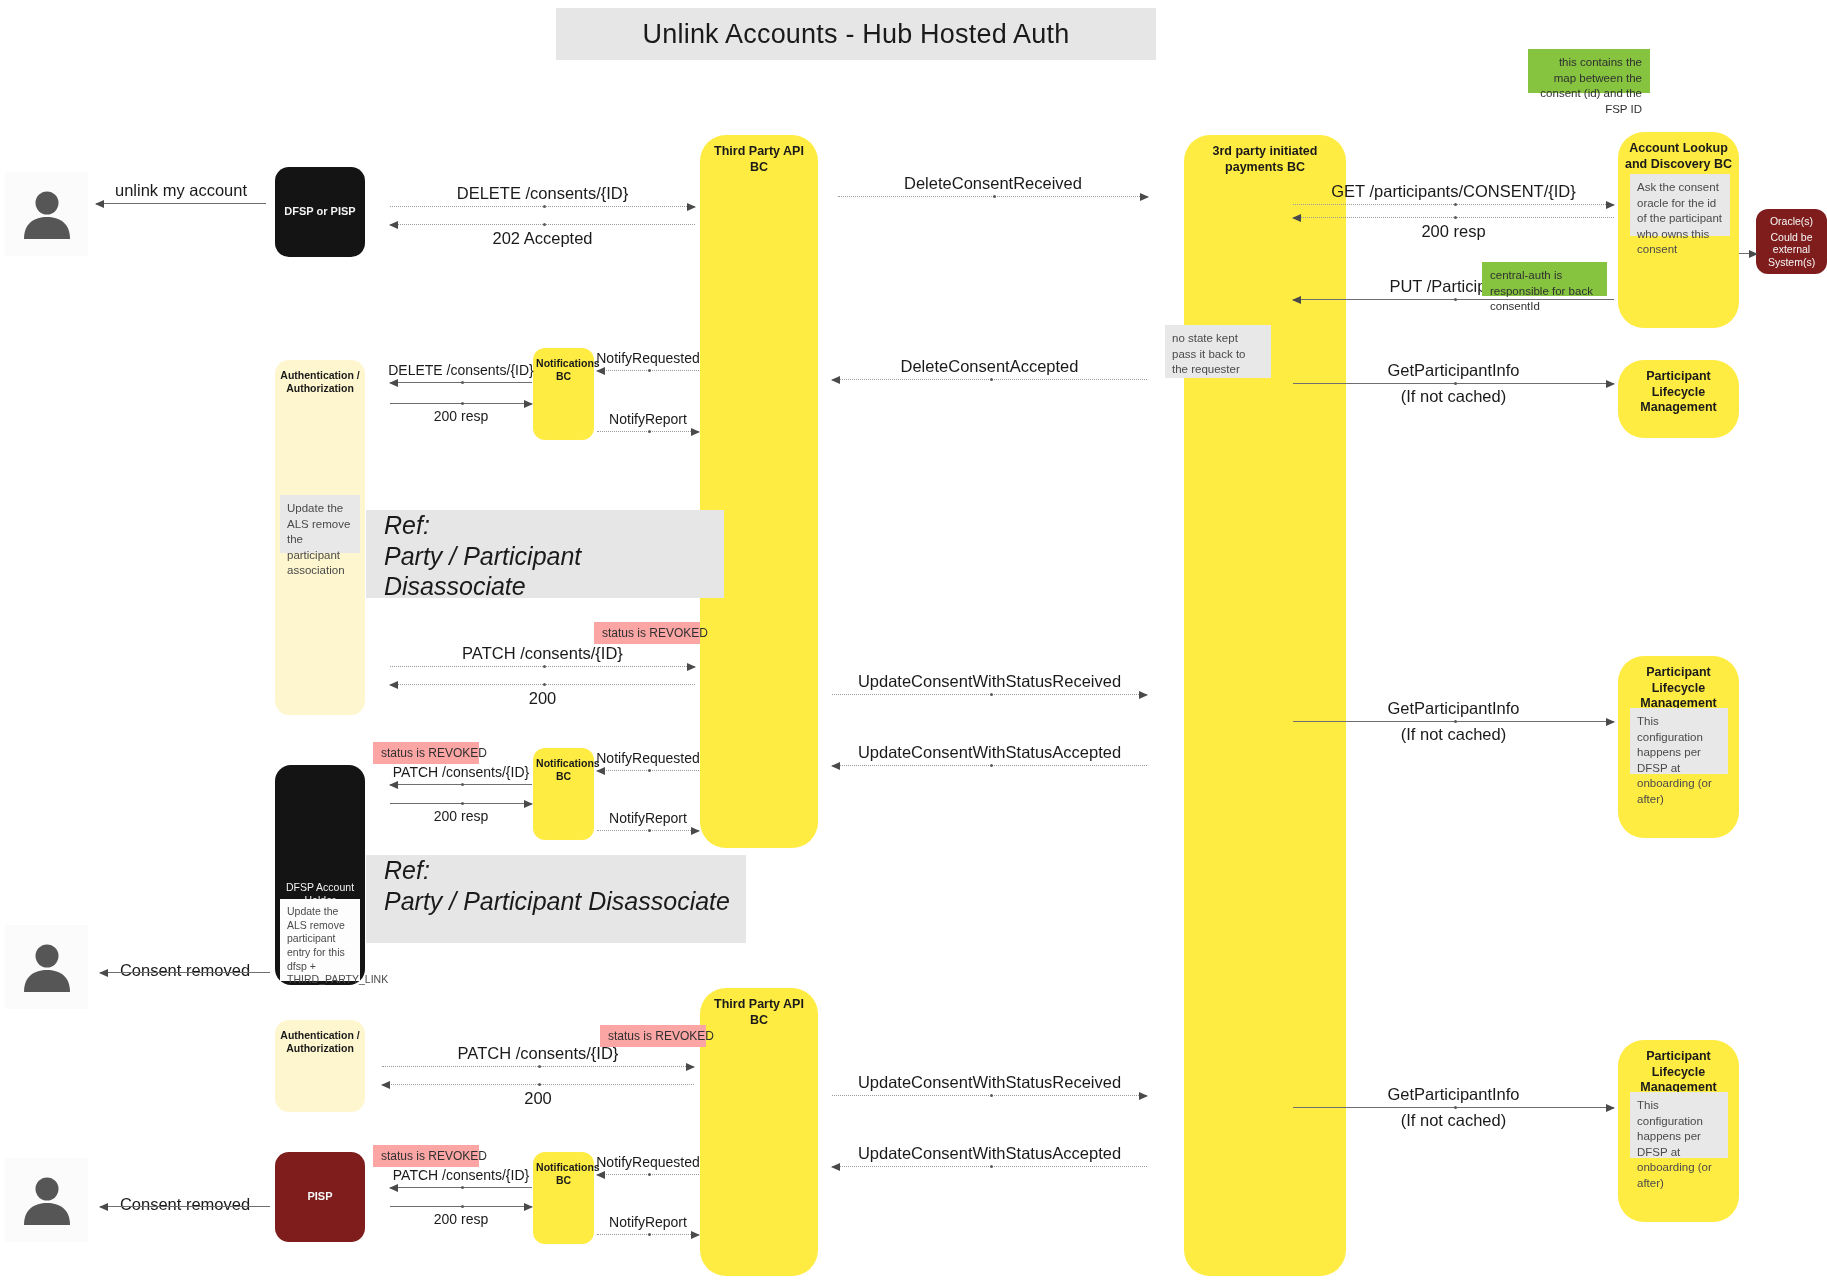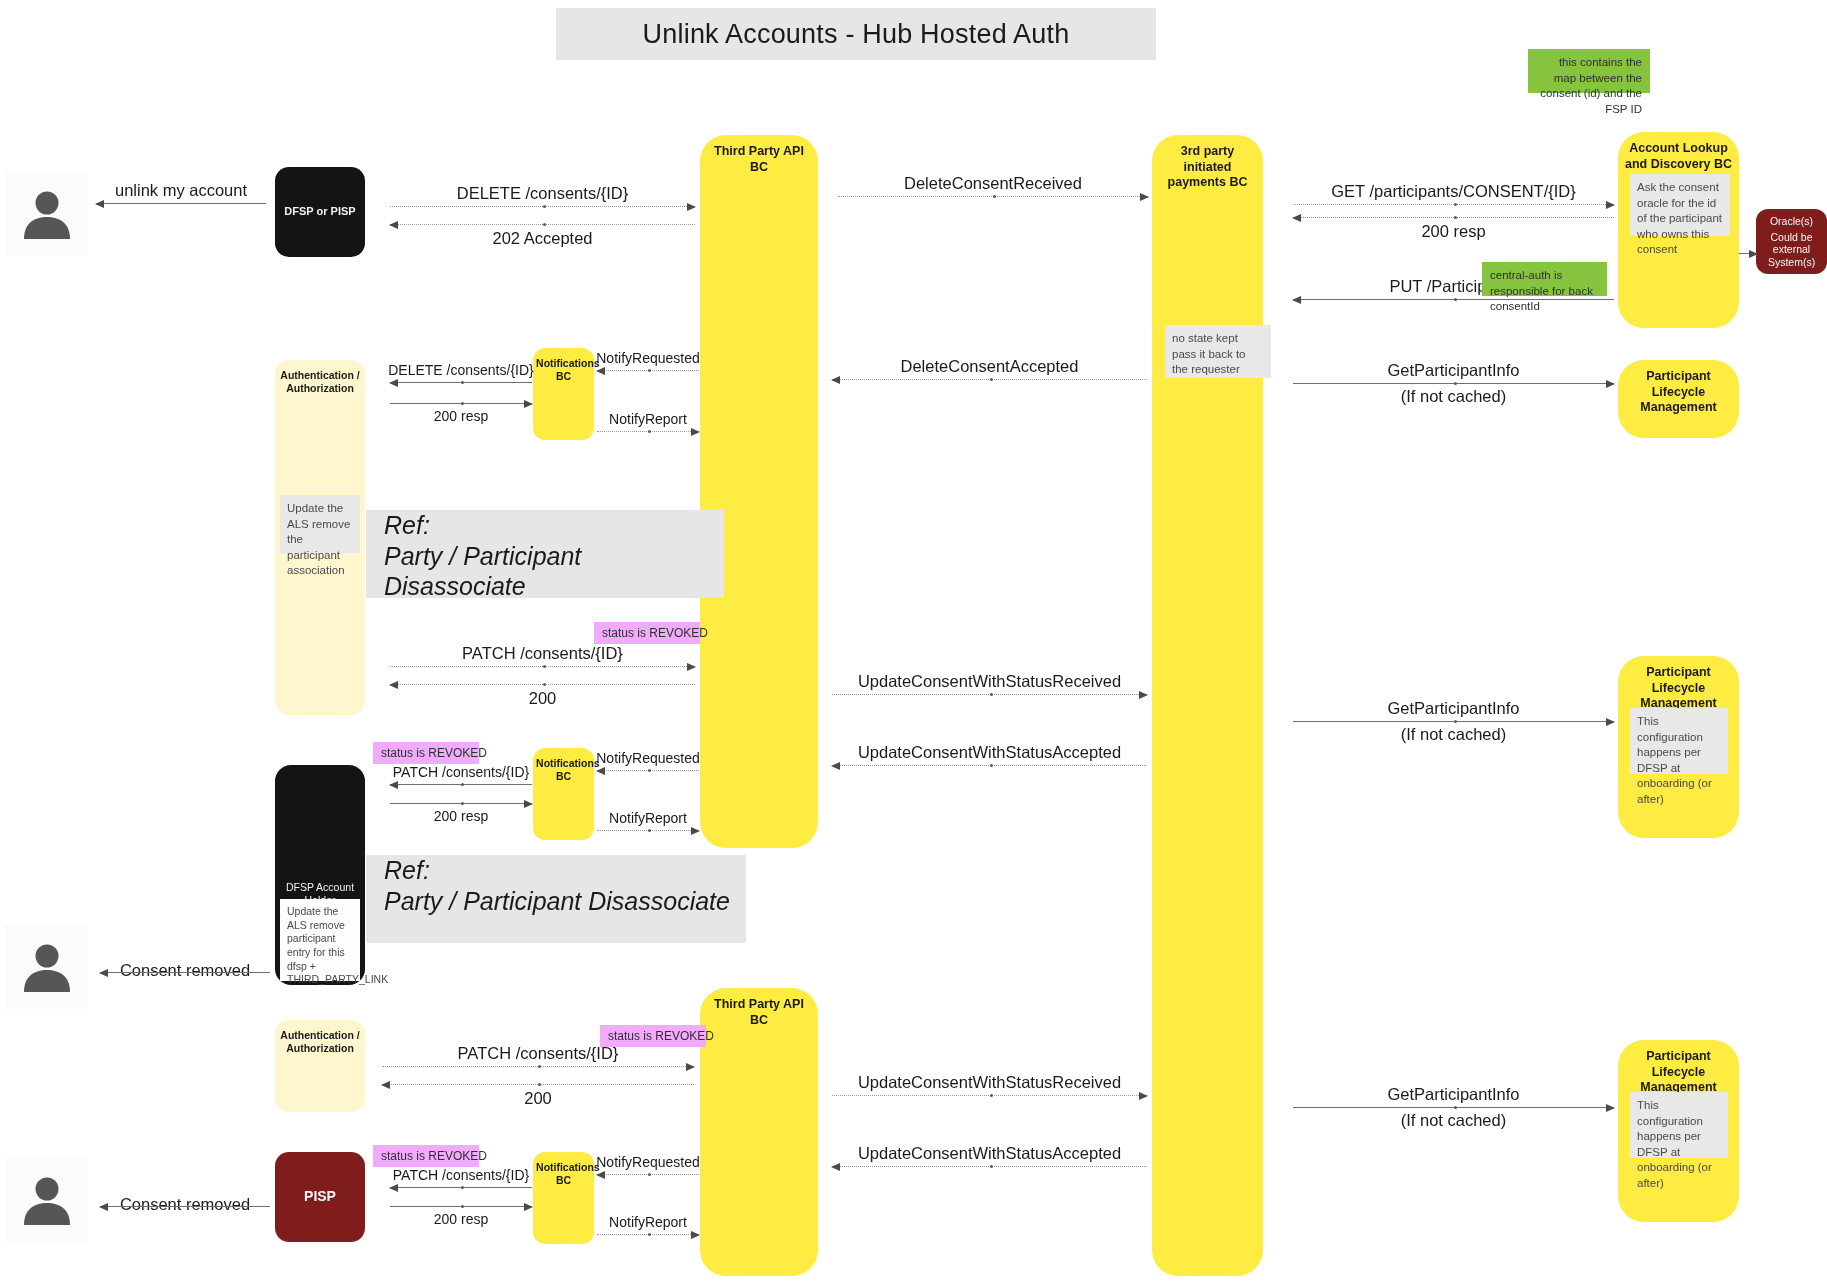--- a/index.html
+++ b/index.html
@@ -26,21 +26,21 @@
 
   
   .actor{background:#fbfbfb;display:flex;align-items:center;justify-content:center;}
   .actor svg{display:block;}
 
   
   .note{background:#e8e8e8;color:#4a4a4a;font-size:11.5px;line-height:1.35;
      padding:6px 7px;}
   .note-white{background:#fdfdfd;color:#4a4a4a;font-size:11.5px;line-height:1.35;padding:6px 7px;}
   .green-note{background:#86c440;color:#303030;font-size:11.5px;line-height:1.35;padding:6px 8px;}
-  .green-badge{background:#f0abfc;color:#303030;font-size:12px;line-height:1.3;
+  .green-badge{background:#fca5a5;color:#303030;font-size:12px;line-height:1.3;
      padding:4px 8px;white-space:nowrap;}
 
   
   .refbox{background:#e6e6e6;display:flex;flex-direction:column;justify-content:flex-start;
      padding-left:18px;}
   .refbox span{font-style:italic;font-size:25px;color:#1a1a1a;line-height:1.22;}
 
   
   .msg{display:flex;flex-direction:column;justify-content:center;align-items:center;}
   .msg .mlabel{font-size:16.5px;color:#1a1a1a;text-align:center;line-height:1.15;white-space:nowrap;}
@@ -61,21 +61,21 @@
 <div id="canvas">
 
   <div class="abs title-bar" style="left:556px;top:8px;width:600px;height:52px;">Unlink Accounts - Hub Hosted Auth</div>
 
   <div class="abs green-note" style="left:1528px;top:49px;width:122px;height:44px;text-align:right;">this contains the map between the consent (id) and the FSP ID</div>
 
   <div class="abs lifeline yellow" style="left:700px;top:135px;width:118px;height:713px;">
     <div class="ll-title">Third Party API BC</div>
   </div>
 
-  <div class="abs lifeline yellow" style="left:1152px;top:135px;width:111px;height:1141px;">
+  <div class="abs lifeline yellow" style="left:1184px;top:135px;width:162px;height:1141px;">
     <div class="ll-title">3rd party initiated payments BC</div>
   </div>
   <div class="abs note" style="left:1165px;top:325px;width:106px;height:53px;">no state kept pass it back to the requester</div>
 
   <div class="abs lifeline yellow" style="left:1618px;top:132px;width:121px;height:196px;">
     <div class="ll-title">Account Lookup and Discovery BC</div>
   </div>
   <div class="abs note" style="left:1630px;top:174px;width:100px;height:62px;">Ask the consent oracle for the id of the participant who owns this consent</div>
 
   <div class="abs lifeline grey centerlbl" style="left:1756px;top:209px;width:71px;height:65px;border-radius:12px;">
@@ -400,21 +400,21 @@
   </div>
 
   <div class="abs msg lbl-above" style="left:100px;top:1184px;width:170px;height:44px;">
     <div class="mlabel" style="white-space:normal;">Consent removed</div>
     <div class="mline solid" style="position:absolute;top:22px;left:0;width:100%;">
         <span class="arrowhead left"></span>
       </div>
   </div>
 
   <div class="abs lifeline grey centerlbl" style="left:275px;top:1152px;width:90px;height:90px;border-radius:14px;">
-    <div class="ll-title" style="font-size:14px;">PISP</div>
+    <div class="ll-title" style="font-size:11px;">PISP</div>
   </div>
 
   <div class="abs lifeline yellow" style="left:533px;top:1152px;width:61px;height:92px;border-radius:12px;">
     <div class="ll-title" style="font-size:10.5px;">Notifications BC</div>
   </div>
 
   <div class="abs green-badge" style="left:373px;top:1145px;width:106px;height:22px;">status is REVOKED</div>
 
   <div class="abs msg lbl-above" style="left:390px;top:1165px;width:142px;height:26px;">
     <div class="mlabel small">PATCH /consents/{ID}</div>

